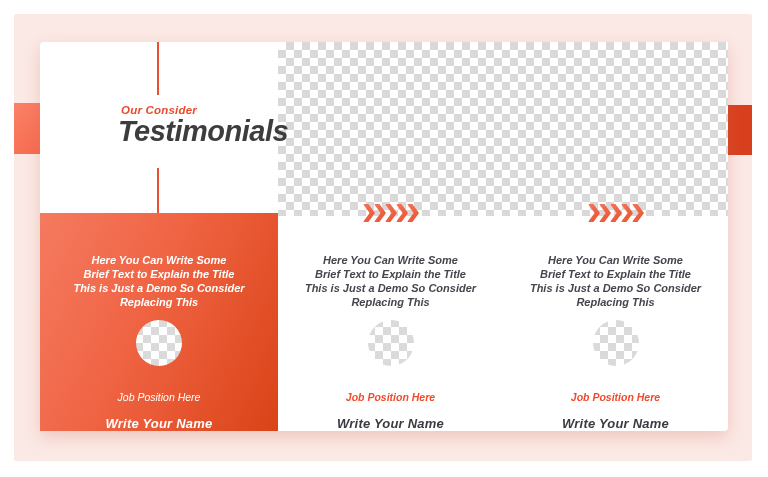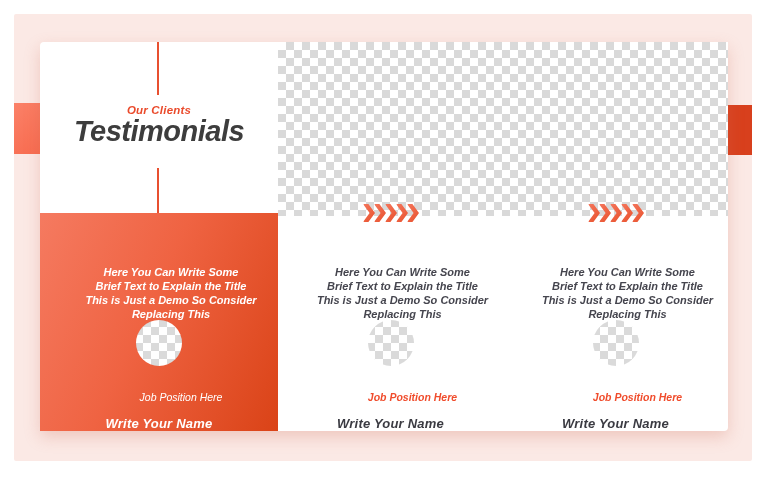--- a/index.html
+++ b/index.html
@@ -39,78 +39,78 @@
   .vline.top{top:0;height:53px;}
   .vline.bottom{top:126px;height:46px;}
   .eyebrow{
     position:absolute;top:62px;left:0;width:100%;text-align:center;
     font-size:11.5px;font-weight:bold;font-style:italic;color:#ea4a2b;
     letter-spacing:0.2px;
   }
   .title{
     position:absolute;top:72px;left:0;width:100%;margin:0;text-align:center;
     font-size:29px;line-height:34px;font-weight:bold;font-style:italic;
-    color:#3d3d3d;letter-spacing:-0.5px;
+    color:#3d3d3d;letter-spacing:-0.5px;padding-left:44px;
   }
   .t-col{position:absolute;top:171px;height:218px;}
   .t-col.accent{
     left:0;width:238px;color:#ffffff;
     background:linear-gradient(115deg,#f57a60 0%,#ef6342 45%,#da4317 100%);
   }
   .t-col.light{width:225px;color:#45454e;}
   .t-col.mid{left:238px;}
   .t-col.rgt{left:463px;}
   .chevrons{
     position:absolute;top:-9px;left:50%;transform:translateX(-50%);
     display:flex;gap:0;
   }
   .chev{
     width:12px;height:18px;margin-right:-1px;
     background:linear-gradient(135deg,#f4765c,#e8502b);
     clip-path:polygon(0% 0%,45% 0%,100% 50%,45% 100%,0% 100%,55% 50%);
   }
   .quote{
-    position:absolute;top:40px;left:0;width:100%;margin:12px;text-align:center;
+    position:absolute;top:40px;left:0;width:100%;margin:0;text-align:center;
     font-size:11px;line-height:14px;font-weight:bold;font-style:italic;
   }
   .t-col.accent .quote{color:#ffffff;}
   .avatar-placeholder{
     position:absolute;top:107px;left:50%;transform:translateX(-50%);
     width:46px;height:46px;border-radius:50%;
     background-image:conic-gradient(#dadada 0 25%, #ffffff 0 50%, #dadada 0 75%, #ffffff 0);
     background-size:16px 16px;background-position:center;
   }
   .t-name{
     position:absolute;top:159px;left:0;width:100%;text-align:center;
     font-size:13px;font-weight:bold;font-style:italic;color:#3b3b42;
     letter-spacing:0.2px;
     margin-top:44px;
   }
   .t-col.accent .t-name{color:#ffffff;}
   .t-role{
     position:absolute;top:178px;left:0;width:100%;text-align:center;
-    font-size:10.5px;font-weight:bold;font-style:italic;color:#f04c2c;padding-left:22px;
+    font-size:10.5px;font-weight:bold;font-style:italic;color:#f04c2c;
   }
   .t-col.accent .t-role{color:#ffffff;font-weight:normal;}
 </style>
 </head>
 <body>
 
 <div class="page">
   <div class="pink-bg"></div>
   <div class="accent-bar left"></div>
   <div class="accent-bar right"></div>
 
   <div class="main-card">
 
     <div class="hero-placeholder checker"></div>
 
     <div class="header-col">
       <div class="vline top"></div>
-      <div class="eyebrow">Our Clients</div>
+      <div class="eyebrow">Our Consider</div>
       <h1 class="title">Testimonials</h1>
       <div class="vline bottom"></div>
     </div>
 
     <div class="t-col accent">
       <p class="quote">
         <span style="display:block">Here You Can Write Some</span>
         <span style="display:block">Brief Text to Explain the Title</span>
         <span style="display:block">This is Just a Demo So Consider</span>
         <span style="display:block">Replacing This</span>

